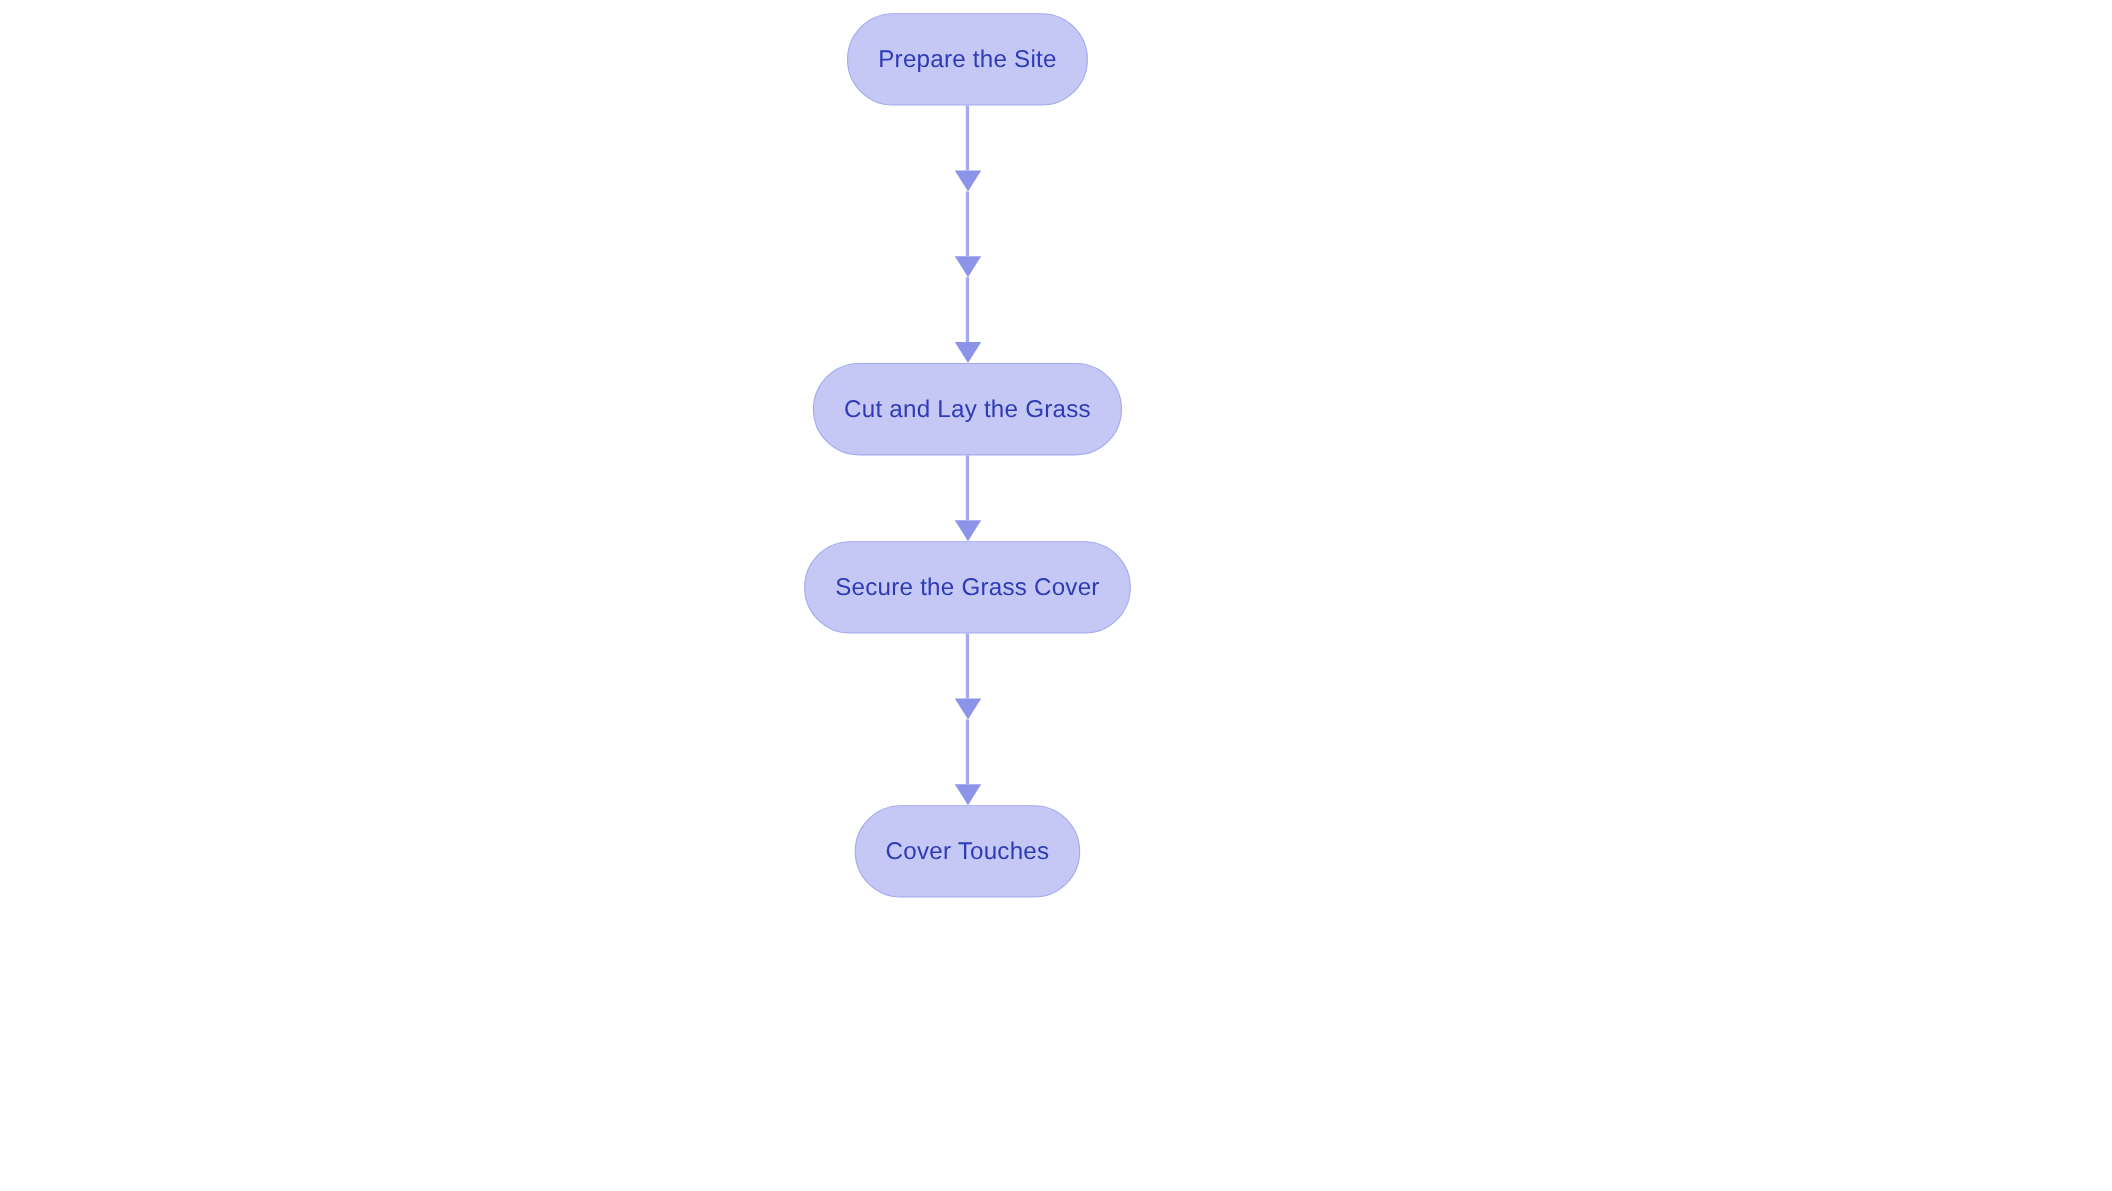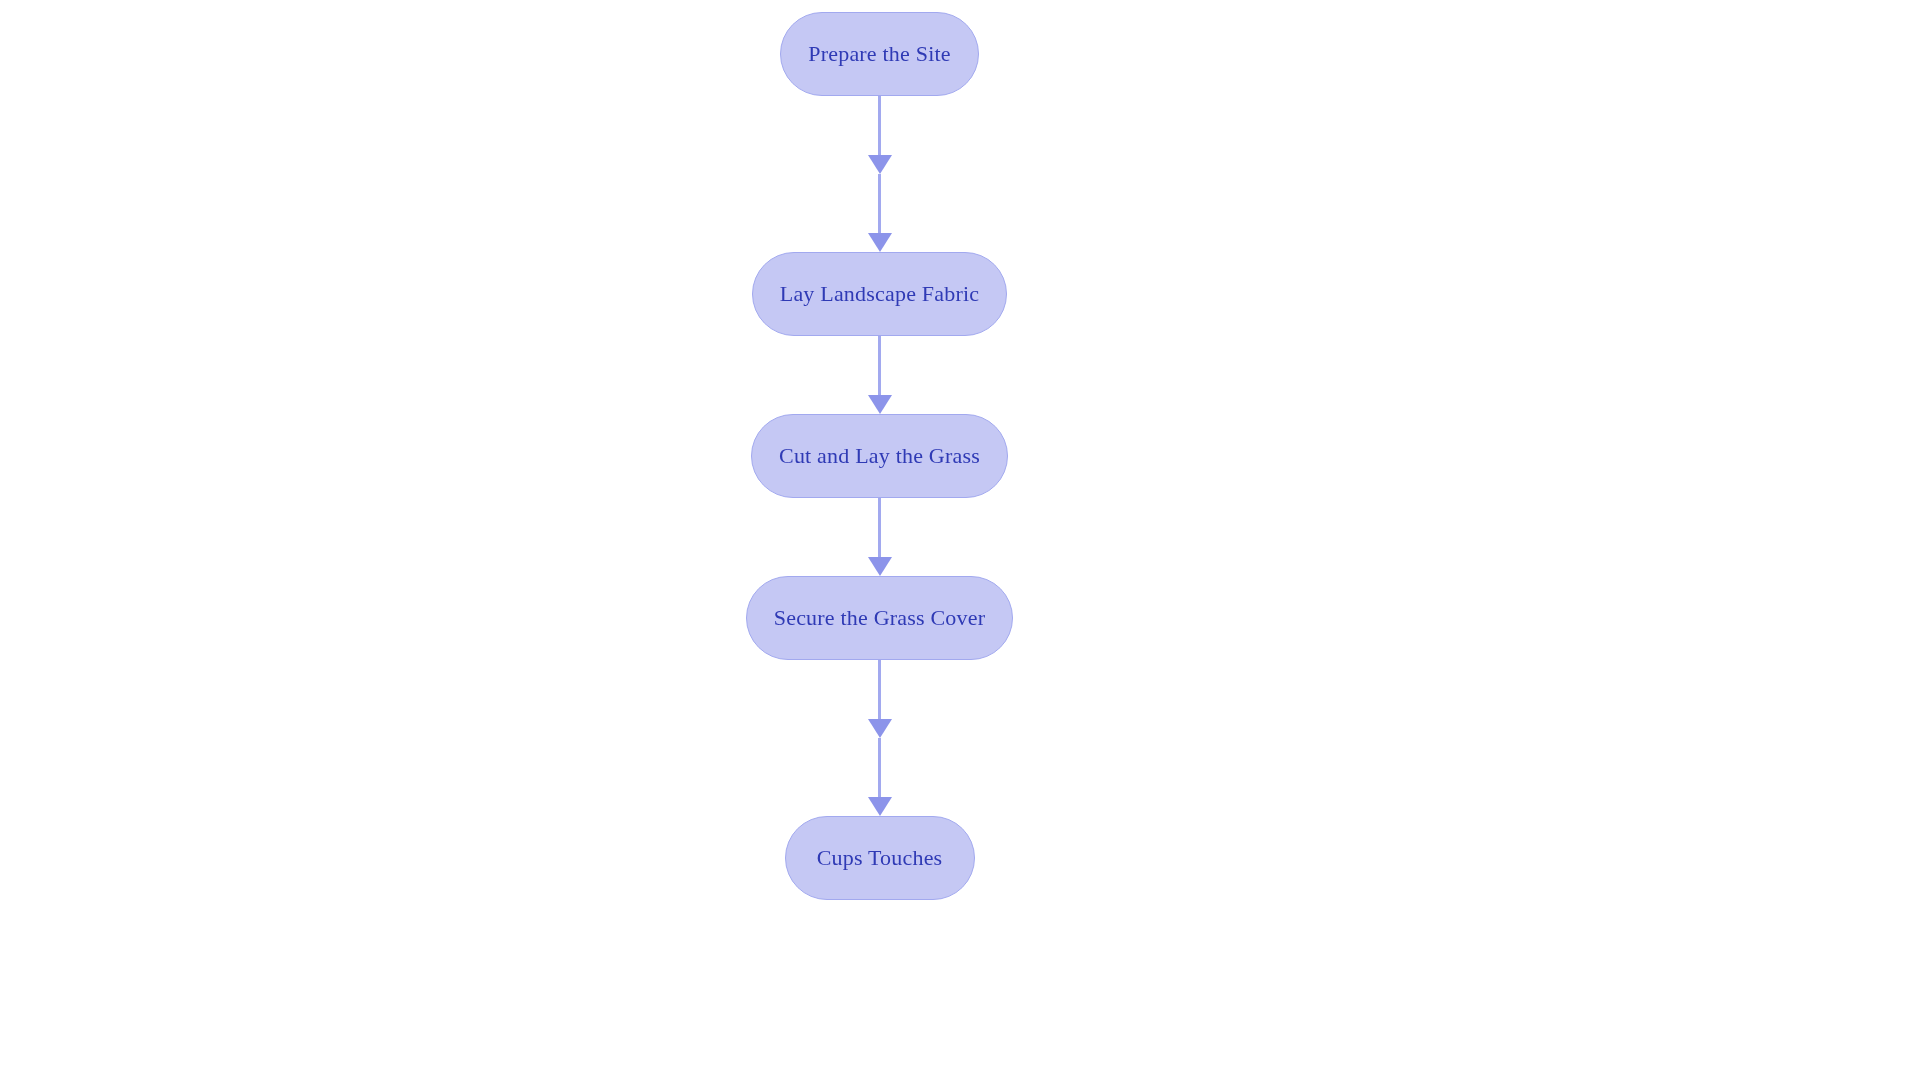--- a/index.html
+++ b/index.html
@@ -6,21 +6,21 @@
     margin: 0;
     padding: 0;
     background: #ffffff;
   }
   #stage {
     position: relative;
     width: 1759px;
     height: 1083px;
     background: var(--bg, #ffffff);
     overflow: hidden;
-    font-family: Liberation Serif, serif;
+    font-family: Liberation Sans, sans-serif;
   }
   #flowchart {
     position: absolute;
     left: 0;
     top: 12px;
     width: 100%;
     display: flex;
     flex-direction: column;
     align-items: center;
   }
@@ -66,34 +66,33 @@
   <div id="flowchart">
       <div class="flow-node">Prepare the Site</div>
       <div class="connector">
         <div class="line"></div>
         <div class="arrowhead"></div>
       </div>
       <div class="connector">
         <div class="line"></div>
         <div class="arrowhead"></div>
       </div>
-      <div class="flow-node">Lay Landscape Fabric</div>
       <div class="connector">
         <div class="line"></div>
         <div class="arrowhead"></div>
       </div>
       <div class="flow-node">Cut and Lay the Grass</div>
       <div class="connector">
         <div class="line"></div>
         <div class="arrowhead"></div>
       </div>
       <div class="flow-node">Secure the Grass Cover</div>
       <div class="connector">
         <div class="line"></div>
         <div class="arrowhead"></div>
       </div>
       <div class="connector">
         <div class="line"></div>
         <div class="arrowhead"></div>
       </div>
-      <div class="flow-node">Cups Touches</div>
+      <div class="flow-node">Cover Touches</div>
     </div>
 </div>
 
 </body></html>

